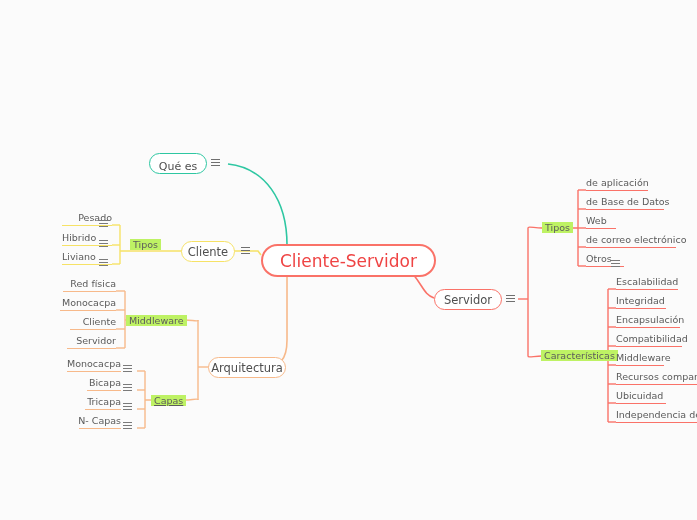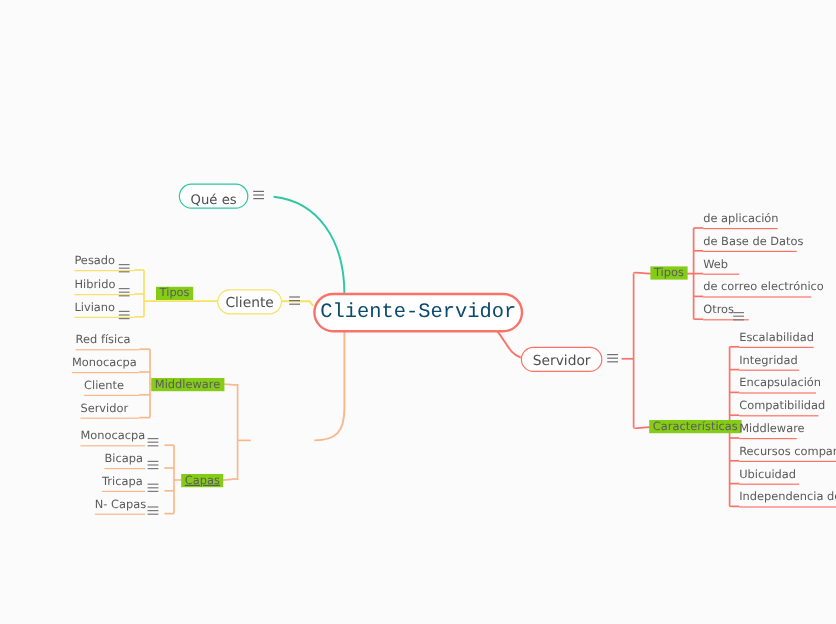--- a/index.html
+++ b/index.html
@@ -18,48 +18,47 @@
   
   .pill{
     border-radius:999px;
     background:#ffffff;
     display:flex;align-items:center;justify-content:center;
     color:#4a4a4a;
   }
   .pill.root{
     border:2px solid #fa7268;
     font-size:17px;
-    color:#0c4a6e;
+    color:#ef4444;
     padding:0 14px;
-    font-family:Liberation Mono, monospace;
   }
   .pill.green{border:1.6px solid #2ec7a2;font-size:11px;padding:0 10px;color:#4f4f4f;align-items:flex-end;}
   .pill.yellow{border:1.6px solid #f6e266;font-size:11.5px;padding:0 10px;color:#4f4f4f;}
   .pill.red{border:1.6px solid #fa7268;font-size:11.5px;padding:0 10px;color:#4f4f4f;}
   .pill.orange{border:1.6px solid #f7b98a;font-size:11.5px;padding:0 12px;color:#4f4f4f;}
 
   
   .leaf{
     font-size:9.5px;
     color:#5a5a5a;
     display:flex;align-items:flex-end;
     padding-bottom:2px;
     box-sizing:border-box;
   }
   .leaf .txt{line-height:11px;}
   .u-yellow{border-bottom:1.4px solid #f6e266;}
-  .u-orange{border-bottom:1.4px solid #f7b98a;}
+  .u-orange{border-bottom:1.4px solid #f7b98a;justify-content:flex-end;}
   .u-red{border-bottom:1.4px solid #fa7268;}
 
   
   .conn-label{
     position:absolute;
     font-size:9.5px;
     color:#5c5c5c;
-    background:#84cc16;
+    background:#bef264;
     padding:0 3px;
     white-space:nowrap;
   }
 
   
   .ico{
     display:inline-block;
     width:9px;height:8px;
     position:relative;
     flex:0 0 auto;
@@ -166,21 +165,21 @@
   <div class="ico-wrap" style="left:241px;top:247px;">
     <span class="ico">
         <i></i>
         <i></i>
         <i></i>
       </span>
   </div>
 
   <div class="conn-label" style="left:130px;top:239px;">Tipos</div>
 
-  <div class="node leaf u-yellow" style="left:62px;top:215px;width:50px;height:11px;">
+  <div class="node leaf u-yellow" style="left:62px;top:215px;width:50px;height:11px;justify-content:flex-end;">
     <span class="txt">Pesado</span>
   </div>
   <div class="ico-wrap" style="left:99px;top:220px;">
     <span class="ico dim">
         <i></i>
         <i></i>
         <i></i>
       </span>
   </div>
 
@@ -199,20 +198,23 @@
     <span class="txt">Liviano</span>
   </div>
   <div class="ico-wrap" style="left:99px;top:259px;">
     <span class="ico dim">
         <i></i>
         <i></i>
         <i></i>
       </span>
   </div>
 
+  <div class="node pill orange" style="left:208px;top:357px;width:78px;height:21px;">
+    <span>Arquitectura</span>
+  </div>
 
   <div class="conn-label" style="left:126px;top:315px;">Middleware</div>
 
   <div class="node leaf u-orange" style="left:63px;top:281px;width:53px;height:11px;">
     <span class="txt">Red física</span>
   </div>
   <div class="node leaf u-orange" style="left:60px;top:300px;width:56px;height:11px;">
     <span class="txt">Monocacpa</span>
   </div>
   <div class="node leaf u-orange" style="left:70px;top:319px;width:46px;height:11px;">

